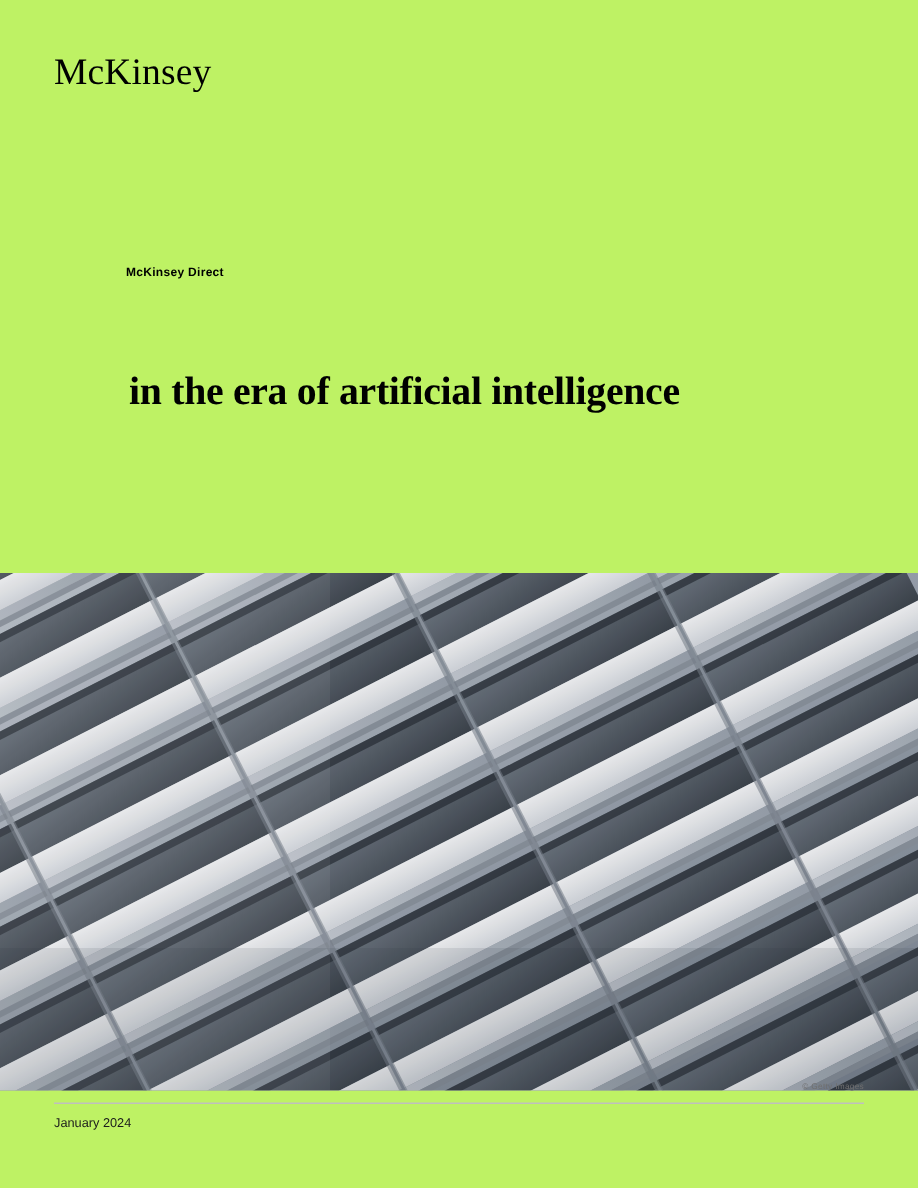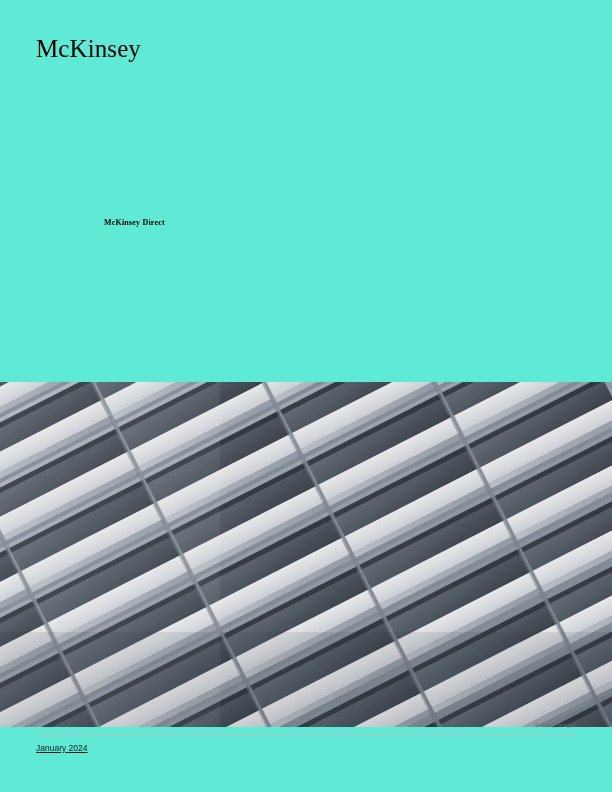--- a/index.html
+++ b/index.html
@@ -4,21 +4,21 @@
 <style>
   html, body {
     margin: 0;
     padding: 0;
     background: #c9c9c9;
   }
   #page {
     position: relative;
     width: 612px;
     height: 792px;
-    background: #5eead4;
+    background: #bef264;
     overflow: hidden;
     font-family: "Liberation Sans", sans-serif;
   }
 
   
   #logo {
     position: absolute;
     left: 36px;
     top: 36px;
     font-family: "Liberation Serif", serif;
@@ -26,28 +26,27 @@
     line-height: 25px;
     color: #000000;
     letter-spacing: 0.1px;
   }
   #logo .l1 { display: block; }
   #logo .l2 { display: block; padding-left: 34px; }
 
   
   #eyebrow {
     position: absolute;
-    left: 104px;
+    left: 84px;
     top: 177px;
-    font-family: Liberation Serif, serif;
+    font-family: Liberation Sans, sans-serif;
     font-weight: bold;
     font-size: 8px;
     letter-spacing: 0.2px;
     color: #000000;
-    margin-top: 41px;
   }
   #headline {
     position: absolute;
     left: 86px;
     top: 193px;
     width: 480px;
     font-family: "Liberation Serif", serif;
     font-weight: bold;
     font-size: 26.5px;
     line-height: 33px;
@@ -102,36 +101,36 @@
     width: 540px;
     height: 1px;
     background: #bfbfbf;
   }
   #date {
     position: absolute;
     left: 36px;
     top: 743px;
     font-size: 8.5px;
     color: #1b1b1b;
-    text-decoration: underline;
   }
 </style>
 </head>
 <body>
 
 <div id="page">
 
   <div id="logo">
     <span class="l1">McKinsey</span>
   </div>
 
   <div id="eyebrow">McKinsey Direct</div>
 
   <h1 id="headline">
     <br>
+    <span>in the era of artificial intelligence</span>
   </h1>
 
 
 
   <div id="hero">
     <svg width="612" height="345" viewBox="0 0 612 345" xmlns="http://www.w3.org/2000/svg" aria-hidden="true">
       <defs>
         <linearGradient id="bg" x1="0" y1="0" x2="1" y2="1">
           <stop offset="0%" stop-color="#b9c0c9"></stop>
           <stop offset="55%" stop-color="#98a1ad"></stop>

